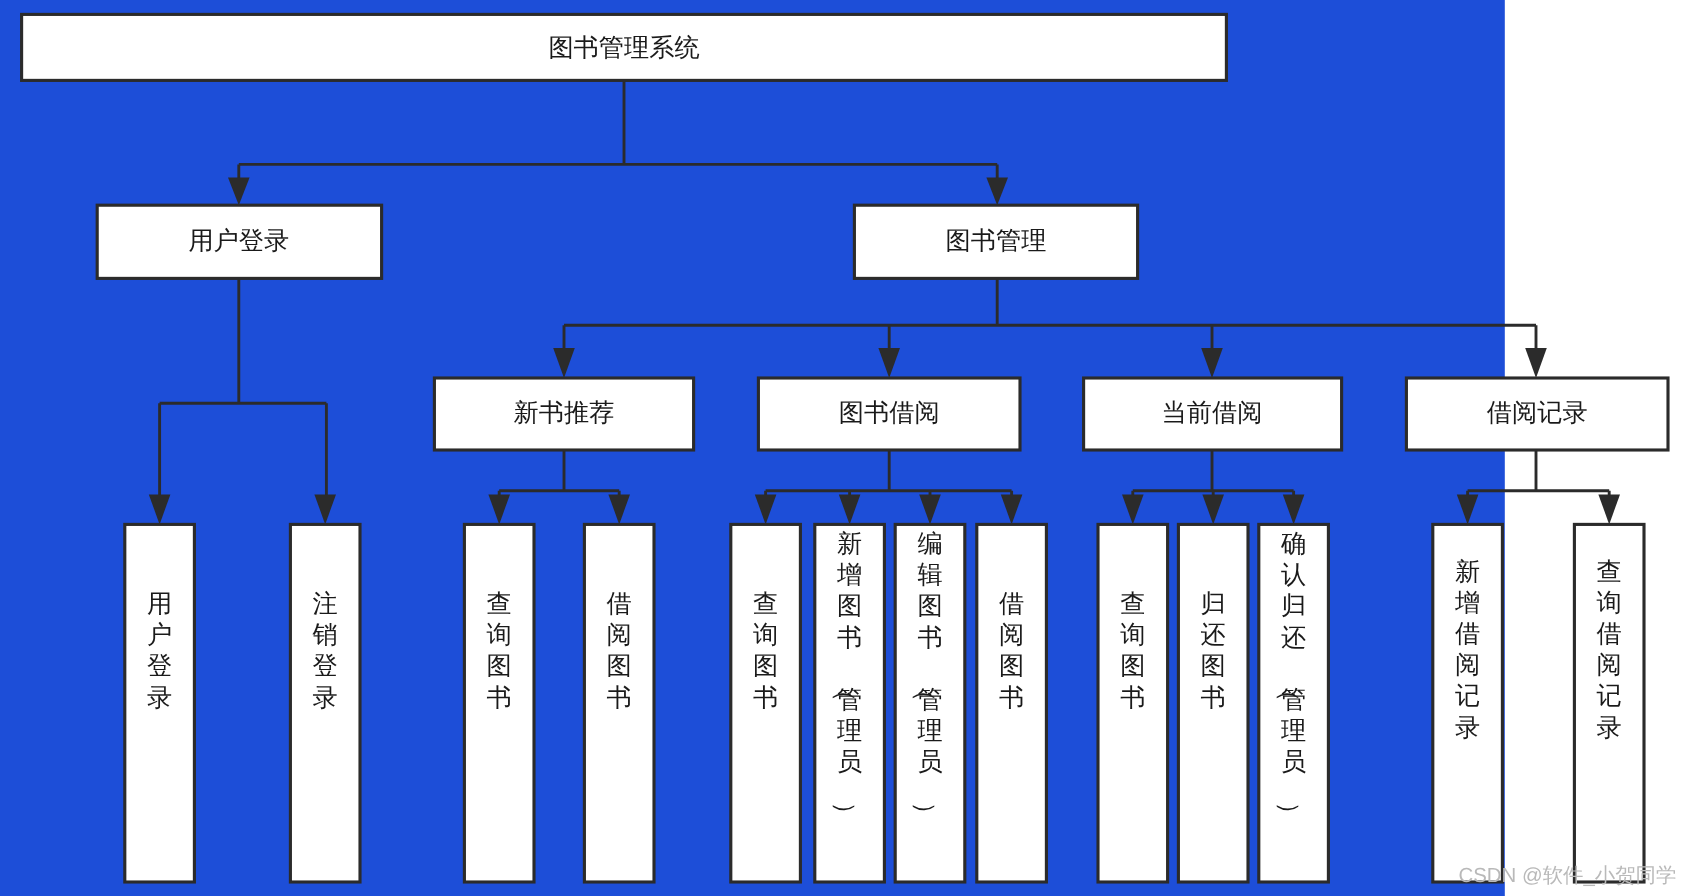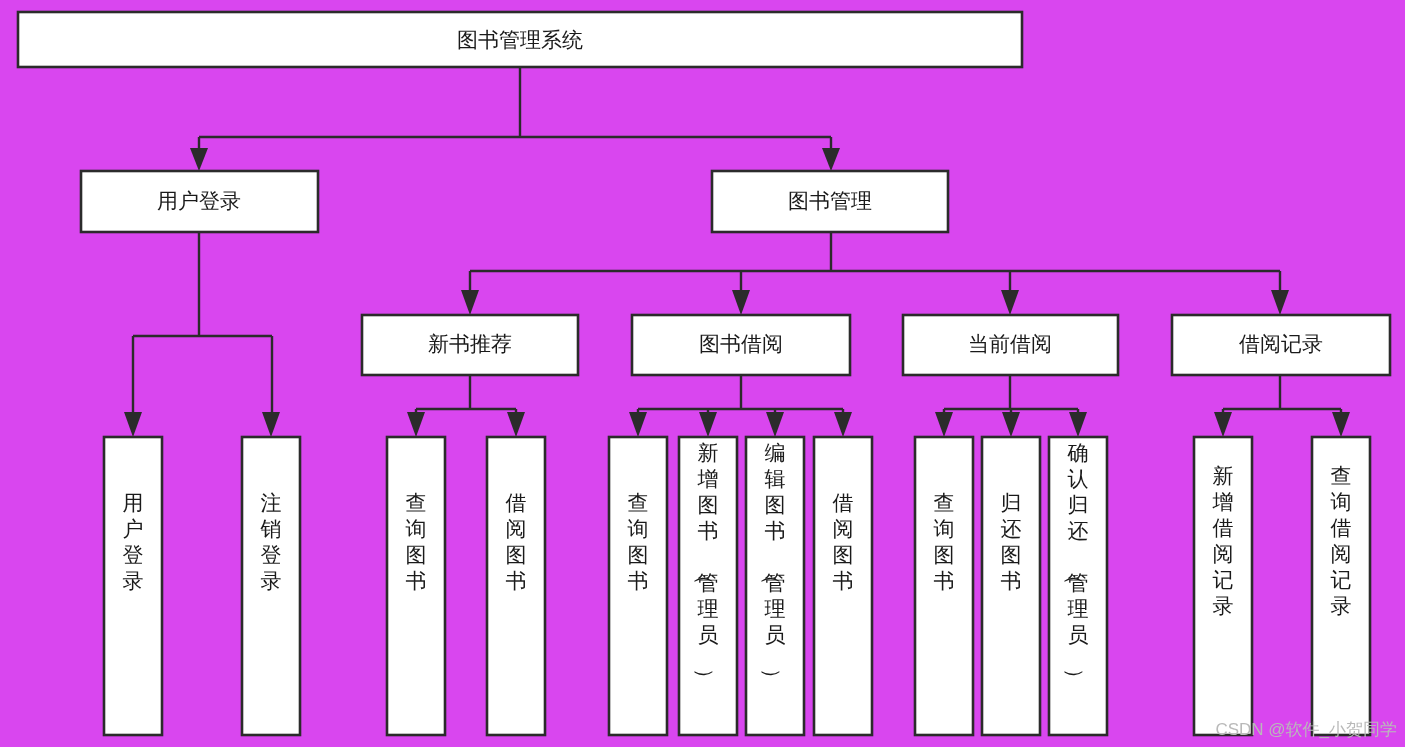--- a/index.html
+++ b/index.html
@@ -8,23 +8,23 @@
     background: #ffffff;
   }
   body {
     width: 1405px;
     height: 747px;
     overflow: hidden;
     font-family: "Liberation Sans", "DejaVu Sans", sans-serif;
   }
   #diagram-root {
     position: relative;
-    width: 1405px;
+    width: 1254px;
     height: 747px;
-    background: #d946ef;
+    background: #1d4ed8;
   }
   svg#flowchart {
     display: block;
     width: 1405px;
     height: 747px;
   }
   .node-box {
     fill: #ffffff;
     stroke: #2b2b2b;
     stroke-width: 2.6;

